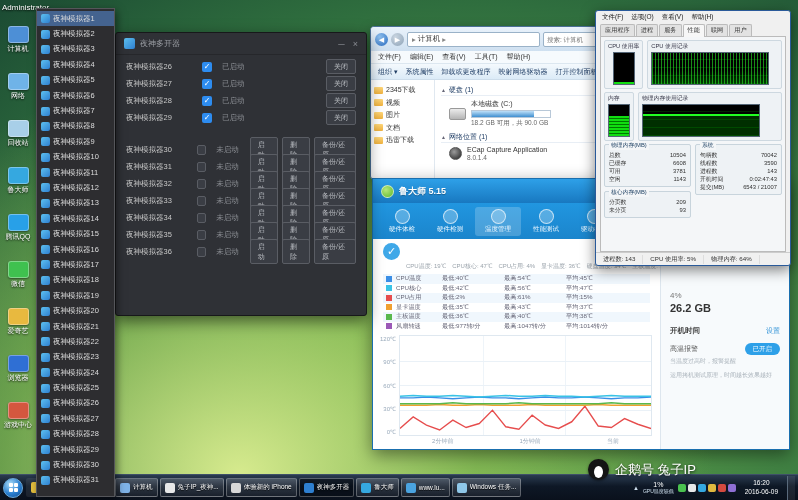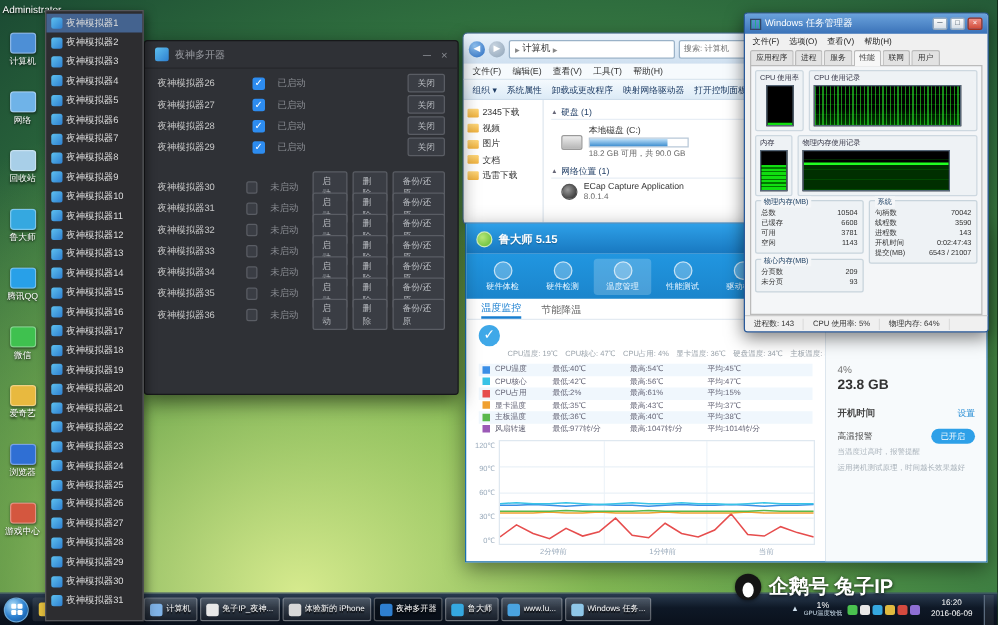--- a/index.html
+++ b/index.html
@@ -161,21 +161,21 @@
   .meter .mv{font-size:7px;display:block;}
   .meter .ml{font-size:5px;color:#cfe0ee;display:block;}
   .ticons{display:flex;gap:2px;}
   .ti{width:8px;height:8px;border-radius:2px;cursor:pointer;}
   .clock{color:#fff;font-size:6.5px;text-align:center;line-height:8.5px;padding:0 5px;cursor:default;}
   .show-desk{width:8px;height:24px;border-left:1px solid #5a6a7c;background:rgba(255,255,255,.07);cursor:pointer;}
   
   .watermark{position:absolute;left:588px;bottom:20px;display:flex;align-items:center;gap:6px;z-index:40;}
   .wm-logo{width:21px;height:21px;border-radius:50%;background:#141414;position:relative;flex:none;box-shadow:0 1px 3px rgba(0,0,0,.5);}
   .wm-belly{position:absolute;left:6px;top:7px;width:9px;height:12px;border-radius:50%;background:#fff;}
-  .wm-text{color:#fff;font-size:16px;font-weight:bold;text-shadow:0 1px 3px rgba(0,0,0,.85);}
+  .wm-text{color:#fff;font-size:13px;font-weight:normal;text-shadow:0 1px 3px rgba(0,0,0,.85);}
 </style>
 </head>
 <body>
 
 <div class="desktop">
 
   <div class="user-label">Administrator</div>
 
   <div class="desk-icons">
 
@@ -349,24 +349,20 @@
           <span>驱动检测</span>
         </div>
 
         <div class="ni">
           <span class="nic"></span>
           <span>清理优化</span>
         </div>
       </div>
     <div class="ld-body">
       <div class="ld-main">
-        <div class="ld-tabs">
-          <span class="ld-tab active">温度监控</span>
-          <span class="ld-tab">节能降温</span>
-        </div>
         <div class="ld-status">
           <span class="check-circle">✓</span>
         </div>
         <div class="subdetail">CPU温度: 19℃　CPU核心: 47℃　CPU占用: 4%　显卡温度: 36℃　硬盘温度: 34℃　主板温度: 38℃</div>
         <div class="legend">
 
             <div class="lg-row">
               <span class="lg-sq" style="background-color: rgb(58, 142, 230);"></span>
               <span class="lg-name">CPU温度</span>
               <span class="lg-min">最低:40℃</span>
@@ -437,45 +433,36 @@
 
             <span>2分钟前</span>
                 <span>1分钟前</span>
                 <span>当前</span>
               </div>
           </div>
         </div>
       </div>
       <div class="ld-side">
         <div class="side-stat1">4%</div>
-        <div class="side-stat2">23.8 GB</div>
+        <div class="side-stat2">26.2 GB</div>
         <div class="fn-head">
           <span>开机时间</span>
           <span class="settings-link">设置</span>
         </div>
         <div class="alarm-row">
           <span>高温报警</span>
           <span class="alarm-btn">已开启</span>
         </div>
         <div class="alarm-desc">当温度过高时，报警提醒</div>
         <div class="test-desc">运用拷机测试原理，时间越长效果越好</div>
       </div>
     </div>
   </div>
 
   <div class="taskmgr">
-    <div class="tm-title">
-      <span class="tm-ico"></span>
-      <span>Windows 任务管理器</span>
-      <span class="tm-ctrl">
-        <span class="wbtn">─</span>
-        <span class="wbtn">□</span>
-        <span class="wbtn close">×</span>
-      </span>
-    </div>
     <div class="tm-menu">
 
     <span>文件(F)</span>
         <span>选项(O)</span>
         <span>查看(V)</span>
         <span>帮助(H)</span>
       </div>
     <div class="tm-tabs">
 
     <span class="tab">应用程序</span>

